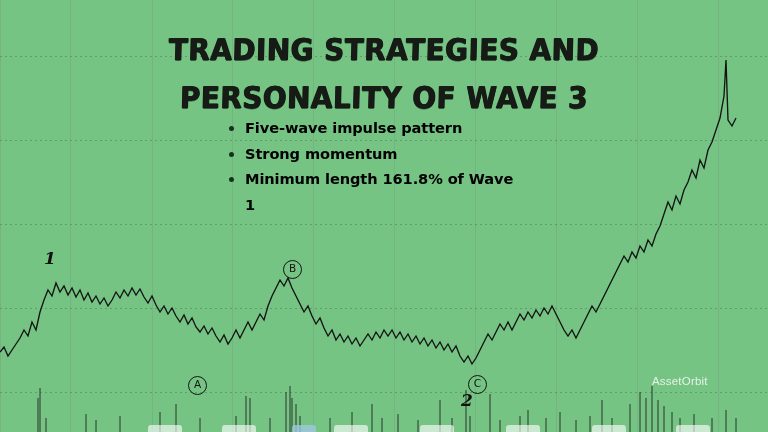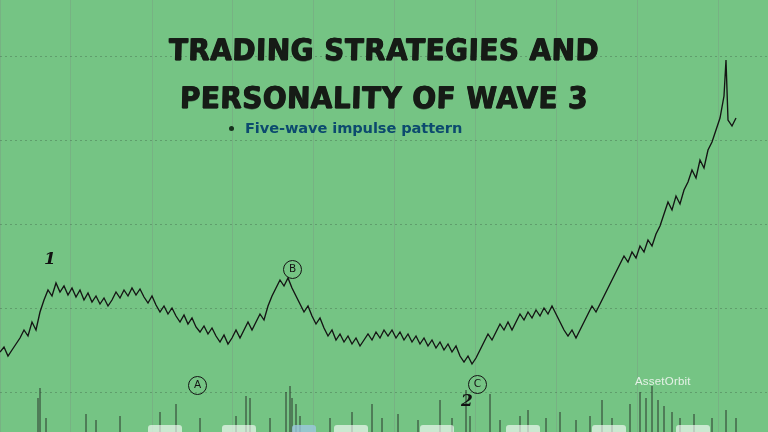--- a/index.html
+++ b/index.html
@@ -47,21 +47,21 @@
     position:absolute;left:226px;top:115px;width:300px;
     margin:0;padding:0;list-style:none;
   }
   .bullets li{
     position:relative;
     padding-left:19px;
     font-family:"DejaVu Sans", sans-serif;
     font-weight:bold;
     font-size:14.6px;
     line-height:25.5px;
-    color:#0c4a6e;
+    color:#000000;
     letter-spacing:-.1px;
   }
   .bullets li:before{
     content:"";
     position:absolute;left:3px;top:11px;
     width:5px;height:5px;border-radius:50%;
     background:#17301d;
   }
 
   
@@ -76,21 +76,21 @@
     width:17px;height:17px;border-radius:50%;
     border:1.4px solid #141414;
     color:#141414;
     font-family:"DejaVu Sans", sans-serif;
     font-size:10.5px;line-height:15px;text-align:center;
     font-weight:normal;
   }
 
   
   .watermark{
-    position:absolute;left:635px;top:375px;
+    position:absolute;left:652px;top:375px;
     font-family:"Liberation Sans", sans-serif;
     font-size:11.5px;color:#f2f7f2;opacity:.9;
     letter-spacing:.2px;
   }
 
   
   .strip{position:absolute;left:0;right:0;bottom:0;height:10px;}
   .chip{position:absolute;bottom:-4px;height:11px;border-radius:3px;background:rgba(255,255,255,.62);}
   .chip.blue{background:rgba(160,200,230,.75);}
 </style>
@@ -175,20 +175,22 @@
     </svg>
   </div>
 
   <div class="title-block">
     <span class="title-line">TRADING STRATEGIES AND</span>
     <span class="title-line">PERSONALITY OF WAVE 3</span>
   </div>
 
   <ul class="bullets" id="bullets" style="color: rgb(23, 48, 29);">
       <li>Five-wave impulse pattern</li>
+      <li>Strong momentum</li>
+      <li>Minimum length 161.8% of Wave 1</li>
     </ul>
 
   <div id="markers">
       <div class="wave-num" style="left: 44px; top: 248px;">1</div>
       <div class="circ" style="left: 188px; top: 376px;">A</div>
       <div class="circ" style="left: 283px; top: 260px;">B</div>
       <div class="circ" style="left: 468px; top: 375px;">C</div>
       <div class="wave-num" style="left: 461px; top: 390px;">2</div>
     </div>
 

